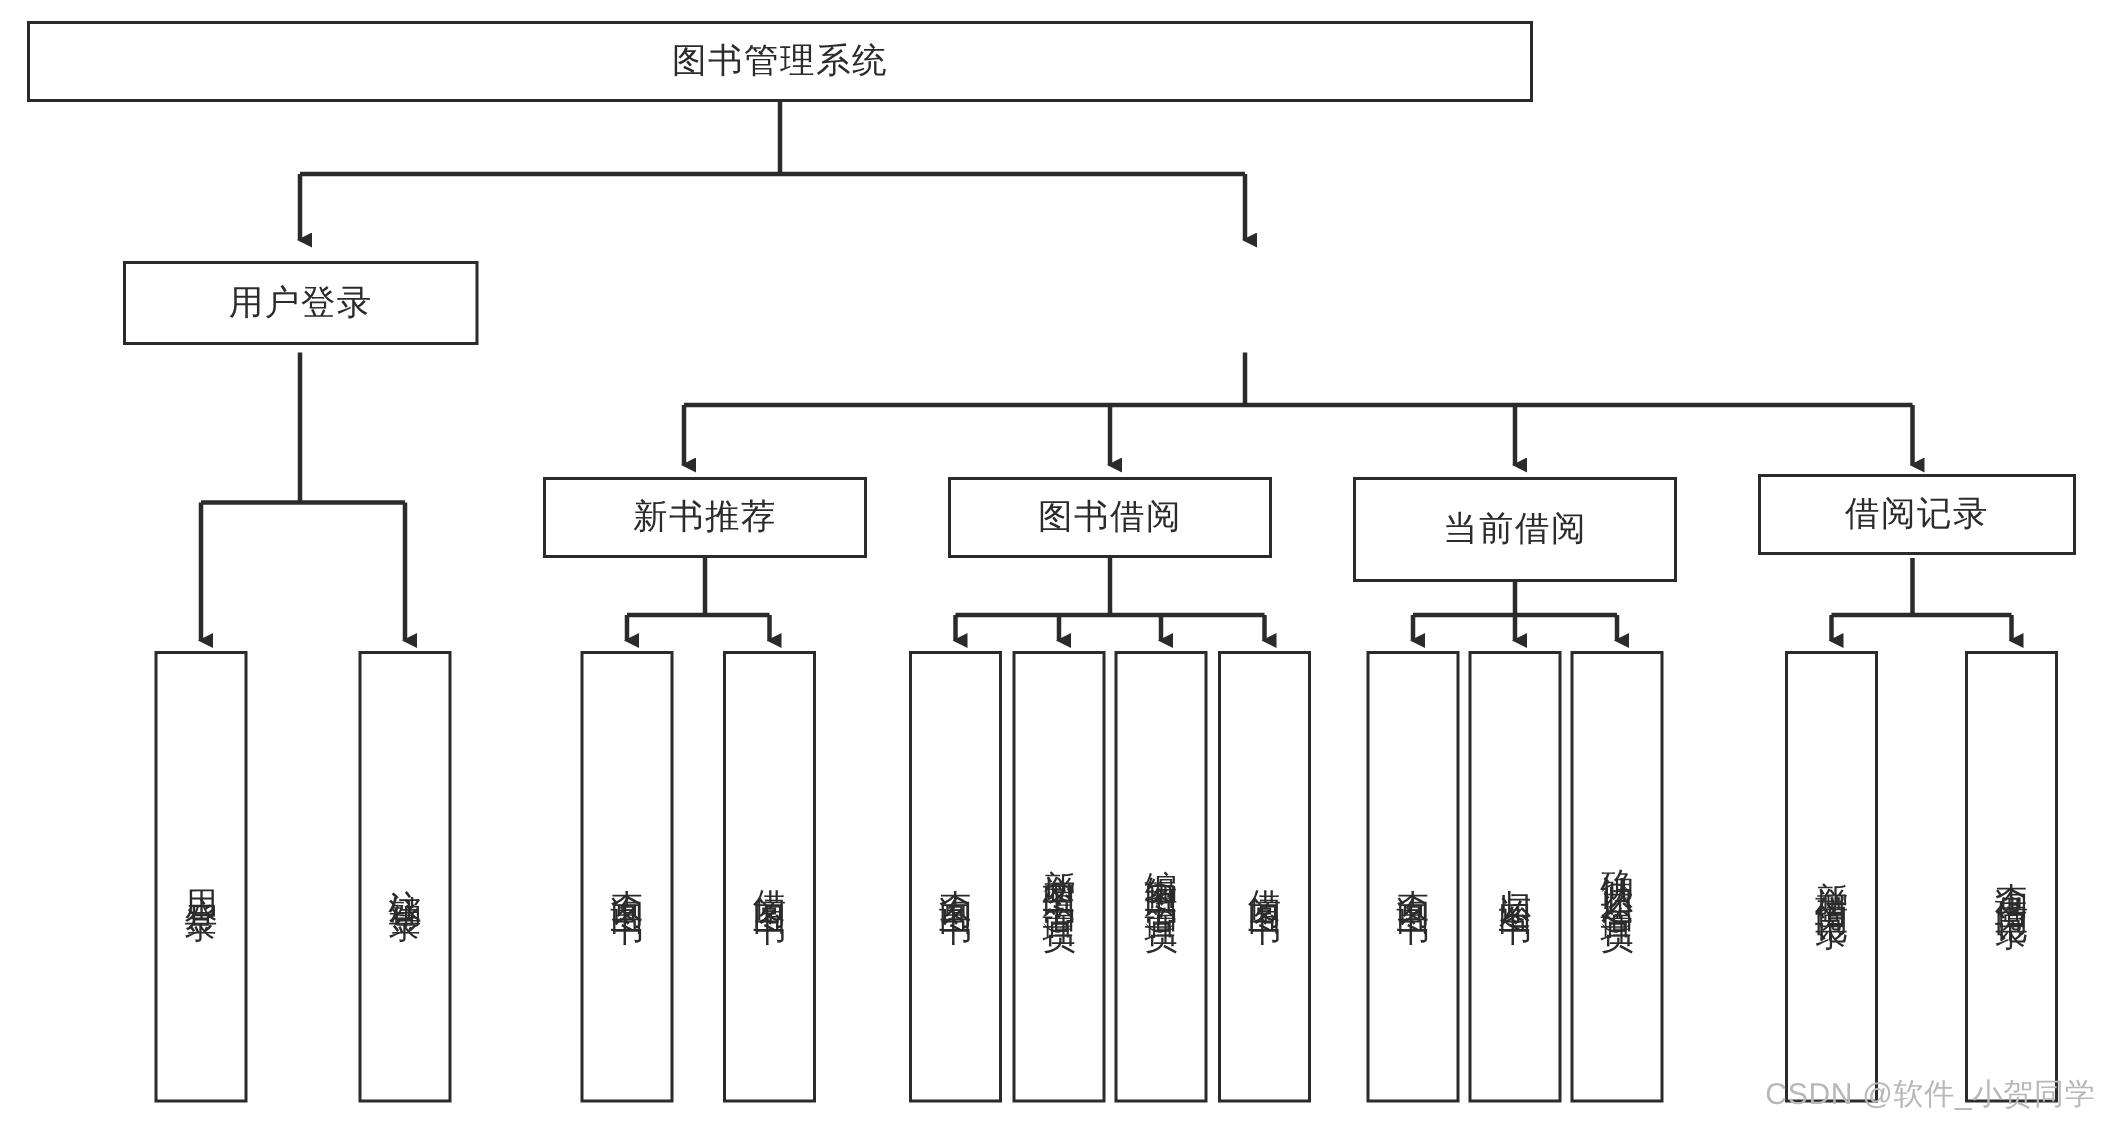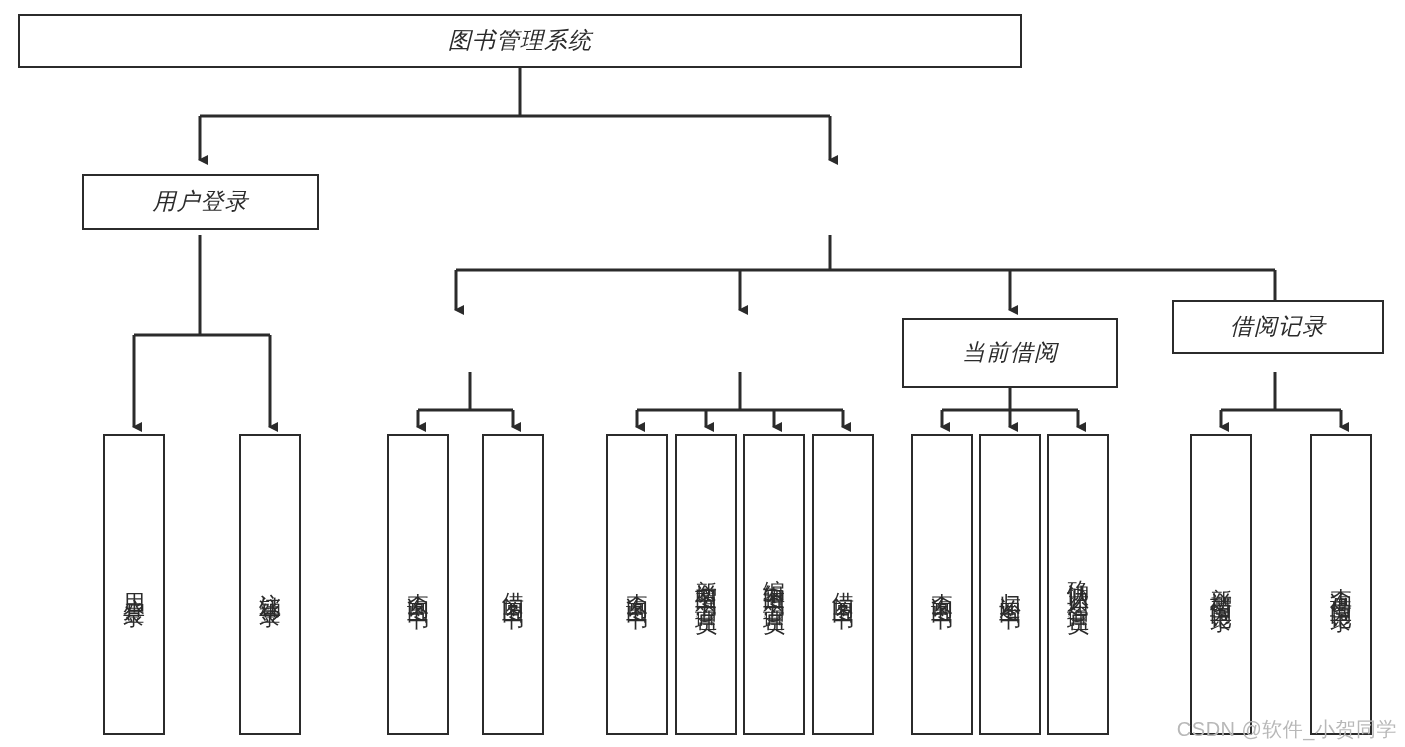--- a/index.html
+++ b/index.html
@@ -34,21 +34,20 @@
     display: flex;
     align-items: center;
     justify-content: center;
     color: #2b2b2b;
   }
   .node.horiz {
     font-size: 23px;
     letter-spacing: 1px;
     line-height: 1.2;
     text-align: center;
-    font-style: italic;
   }
   .node.root {
     font-size: 23px;
   }
   .node.leaf {
     font-size: 22px;
     writing-mode: vertical-rl;
     text-orientation: upright;
     letter-spacing: 5px;
     line-height: 1.0;
@@ -132,24 +131,30 @@
   </svg>
 
   <div class="node horiz root" style="left:18px; top:14px; width:1004px; height:54px;">
     <span>图书管理系统</span>
   </div>
 
   <div class="node horiz" style="left:82px; top:174px; width:237px; height:56px;">
     <span>用户登录</span>
   </div>
 
+  <div class="node horiz" style="left:362px; top:318px; width:216px; height:54px;">
+    <span>新书推荐</span>
+  </div>
+  <div class="node horiz" style="left:632px; top:318px; width:216px; height:54px;">
+    <span>图书借阅</span>
+  </div>
   <div class="node horiz" style="left:902px; top:318px; width:216px; height:70px;">
     <span>当前借阅</span>
   </div>
-  <div class="node horiz" style="left:1172px; top:300px; width:212px; height:54px;">
+  <div class="node horiz" style="left:1172px; top:316px; width:212px; height:54px;">
     <span>借阅记录</span>
   </div>
 
   <div class="node leaf" style="left:103px; top:434px; width:62px; height:301px;">
     <span class="leaf-text">用户登录</span>
   </div>
   <div class="node leaf" style="left:239px; top:434px; width:62px; height:301px;">
     <span class="leaf-text">注销登录</span>
   </div>
 

